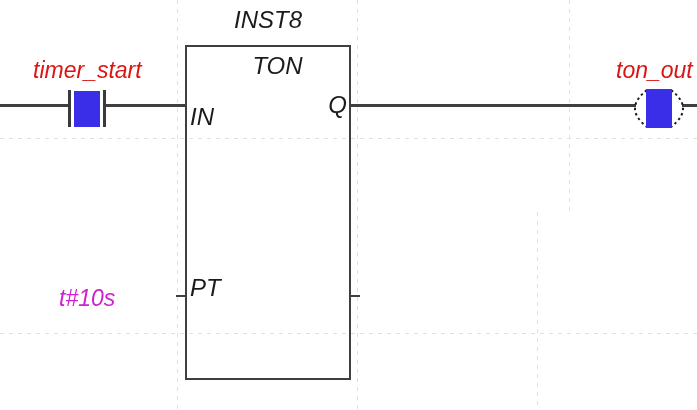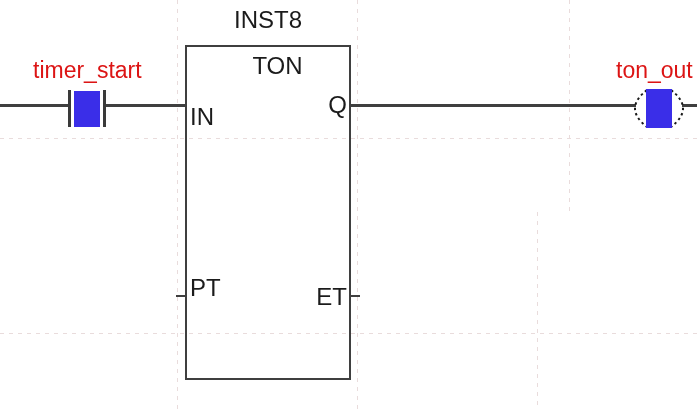--- a/index.html
+++ b/index.html
@@ -12,21 +12,21 @@
   }
   html,body{margin:0;padding:0;background:#fff;}
   .canvas{
     position:relative;
     width:697px;height:410px;
     background:#ffffff;
     overflow:hidden;
     font-family:"Liberation Sans", sans-serif;
     color:var(--text);
   }
-  .abs{position:absolute;}
+  .abs{position:absolute;font-style:italic;}
   
   .grid-v{
     width:1px;
     background:repeating-linear-gradient(to bottom, var(--grid) 0 4px, transparent 4px 9px);
   }
   .grid-h{
     height:1px;
     background:repeating-linear-gradient(to right, var(--grid) 0 4px, transparent 4px 9px);
   }
   
@@ -70,24 +70,24 @@
     <div class="abs bar" style="left:37px;top:2px"></div>
   </div>
   <div class="abs t var-lbl" style="left:33px;top:59px">timer_start</div>
 
   <div class="abs fb" style="left:185px;top:45px;width:166px;height:335px"></div>
   <div class="abs t blk-txt ctr" style="left:185px;top:8px;width:166px">INST8</div>
   <div class="abs t blk-txt ctr" style="left:185px;top:54px;width:185px">TON</div>
   <div class="abs t blk-txt" style="left:190px;top:105px">IN</div>
   <div class="abs t blk-txt rgt" style="left:185px;top:93px;width:162px">Q</div>
   <div class="abs t blk-txt" style="left:190px;top:276px">PT</div>
-  <div class="abs t blk-txt rgt" style="left:185px;top:285px;width:162px">ET</div>
   <div class="abs tick" style="left:176px;top:295px;width:9px"></div>
   <div class="abs tick" style="left:351px;top:295px;width:9px"></div>
 
+  <div class="abs t lit-val" style="left:59px;top:287px">t#10s</div>
 
   <div class="abs" style="left:620px;top:84px;width:80px;height:48px">
     <svg width="80" height="48" viewBox="0 0 80 48">
       <path d="M 27 6 Q 3 24.5 27 43" fill="none" stroke="#191919" stroke-width="2" stroke-dasharray="2.5 3"></path>
       <path d="M 51 6 Q 75 24.5 51 43" fill="none" stroke="#191919" stroke-width="2" stroke-dasharray="2.5 3"></path>
     </svg>
     <div class="abs fill-rect" style="left:26px;top:5px;width:26px;height:39px"></div>
   </div>
   <div class="abs t var-lbl" style="left:616px;top:59px">ton_out</div>
 

